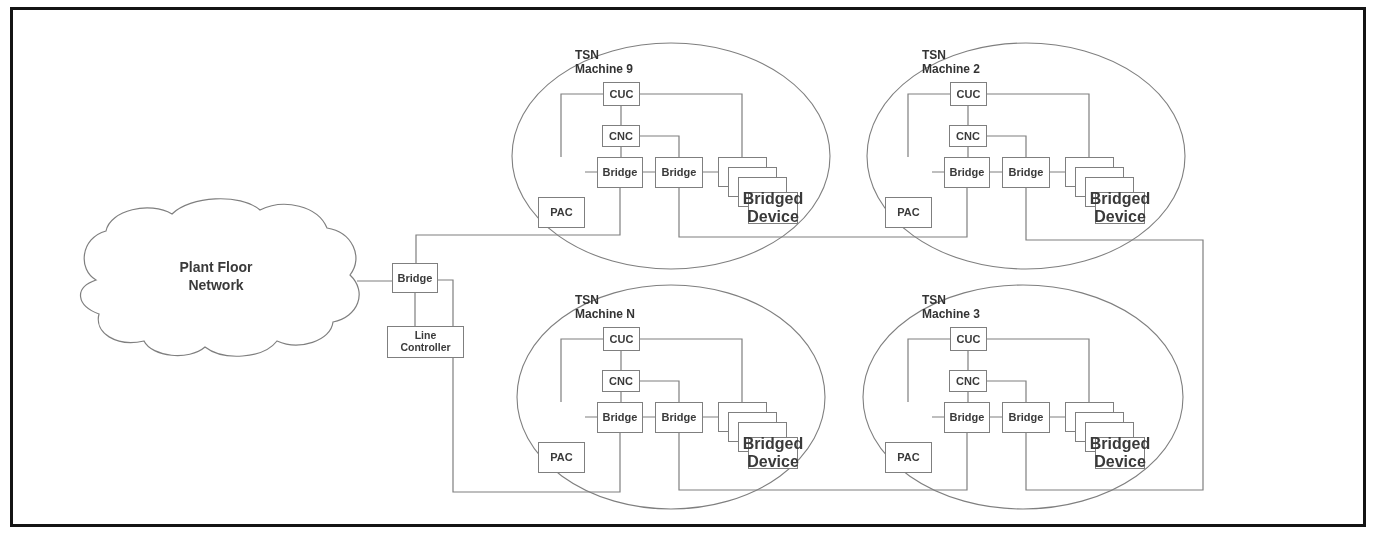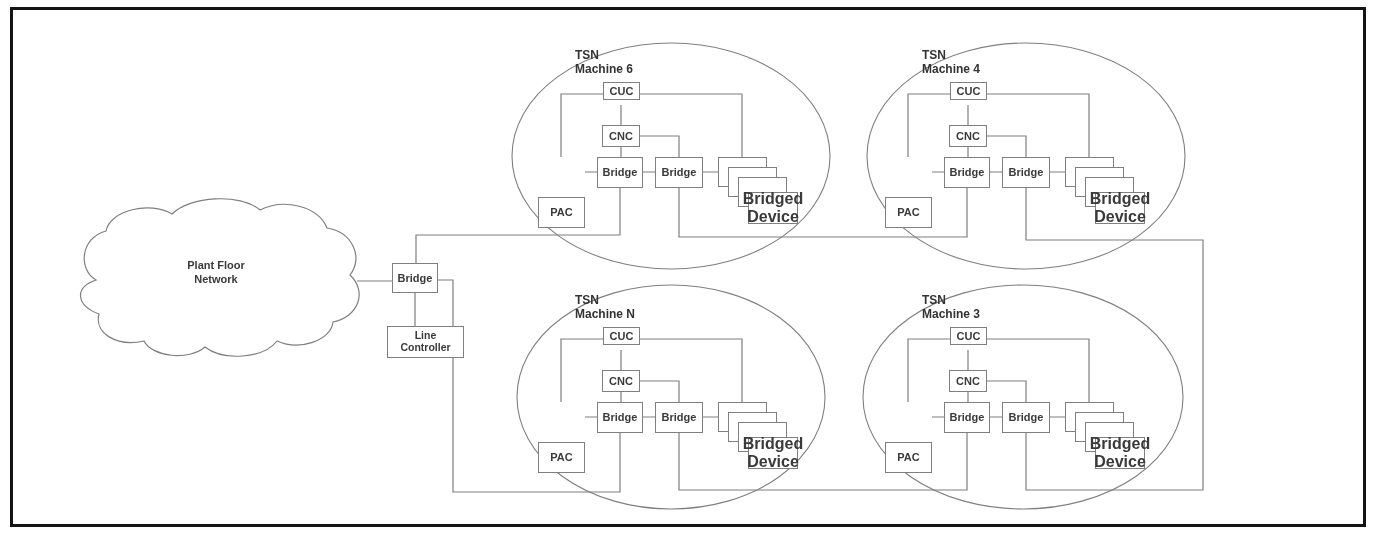--- a/index.html
+++ b/index.html
@@ -13,35 +13,35 @@
   .m1{left:860px;top:43px;}
   .m2{left:513px;top:288px;}
   .m3{left:860px;top:288px;}
   .machine-title{position:absolute;left:62px;top:5px;width:200px;text-align:left;
                  font-size:12px;font-weight:700;line-height:1.18;color:#333;}
   .machine-title span{display:block;}
   .node{position:absolute;background:#ffffff;border:1.5px solid #7f7f7f;
         display:flex;flex-direction:column;align-items:center;justify-content:center;
         font-size:11px;font-weight:600;text-align:center;line-height:1.12;
         box-sizing:border-box;color:#3a3a3a;}
-  .cuc{left:90px;top:39px;width:37px;height:18px;}
+  .cuc{left:90px;top:39px;width:37px;height:24px;}
   .cnc{left:89px;top:82px;width:38px;height:22px;text-align:right;}
   .pac{left:25px;top:114px;width:47px;height:31px;margin-top:40px;}
   .bridge-l{left:84px;top:114px;width:46px;height:31px;}
   .bridge-r{left:142px;top:114px;width:48px;height:31px;}
   .sb{position:absolute;background:#ffffff;border:1.5px solid #7f7f7f;
       width:49px;height:30px;box-sizing:border-box;}
   .sb1{left:205px;top:114px;}
   .sb2{left:215px;top:124px;}
   .sb3{left:225px;top:134px;}
   .sb-front{left:235px;top:149px;width:50px;height:32px;font-size:16px;}
   .main-bridge{left:392px;top:263px;width:46px;height:30px;}
   .line-controller{left:387px;top:326px;width:77px;height:32px;font-size:10.5px;}
   .cloud-label{position:absolute;left:151px;top:259px;width:130px;text-align:center;
-               font-size:11px;font-weight:600;line-height:1.25;color:#3a3a3a;}
+               font-size:14px;font-weight:600;line-height:1.25;color:#3a3a3a;}
   .cloud-label span{display:block;}
 </style>
 </head>
 <body>
 
 <div class="frame"></div>
 
 <svg class="wires" viewBox="0 0 1386 539">
 
   <ellipse cx="671" cy="156" rx="159" ry="113" fill="none" stroke="#7f7f7f" stroke-width="1.1"></ellipse>
@@ -93,21 +93,21 @@
   <span>Bridge</span>
 </div>
 <div class="node line-controller">
   <span>Line</span>
   <span>Controller</span>
 </div>
 
 <div class="machine m0">
   <div class="machine-title">
     <span>TSN</span>
-    <span>Machine 6</span>
+    <span>Machine 9</span>
   </div>
   <div class="node cuc">
       <span>CUC</span>
     </div>
   <div class="node cnc">
       <span>CNC</span>
     </div>
   <div class="node pac">
       <span>PAC</span>
     </div>
@@ -122,21 +122,21 @@
   <div class="sb sb3"></div>
   <div class="node sb-front">
     <span>Bridged</span>
     <span>Device</span>
   </div>
 </div>
 
 <div class="machine m1">
   <div class="machine-title">
     <span>TSN</span>
-    <span>Machine 4</span>
+    <span>Machine 2</span>
   </div>
   <div class="node cuc">
       <span>CUC</span>
     </div>
   <div class="node cnc">
       <span>CNC</span>
     </div>
   <div class="node pac">
       <span>PAC</span>
     </div>

